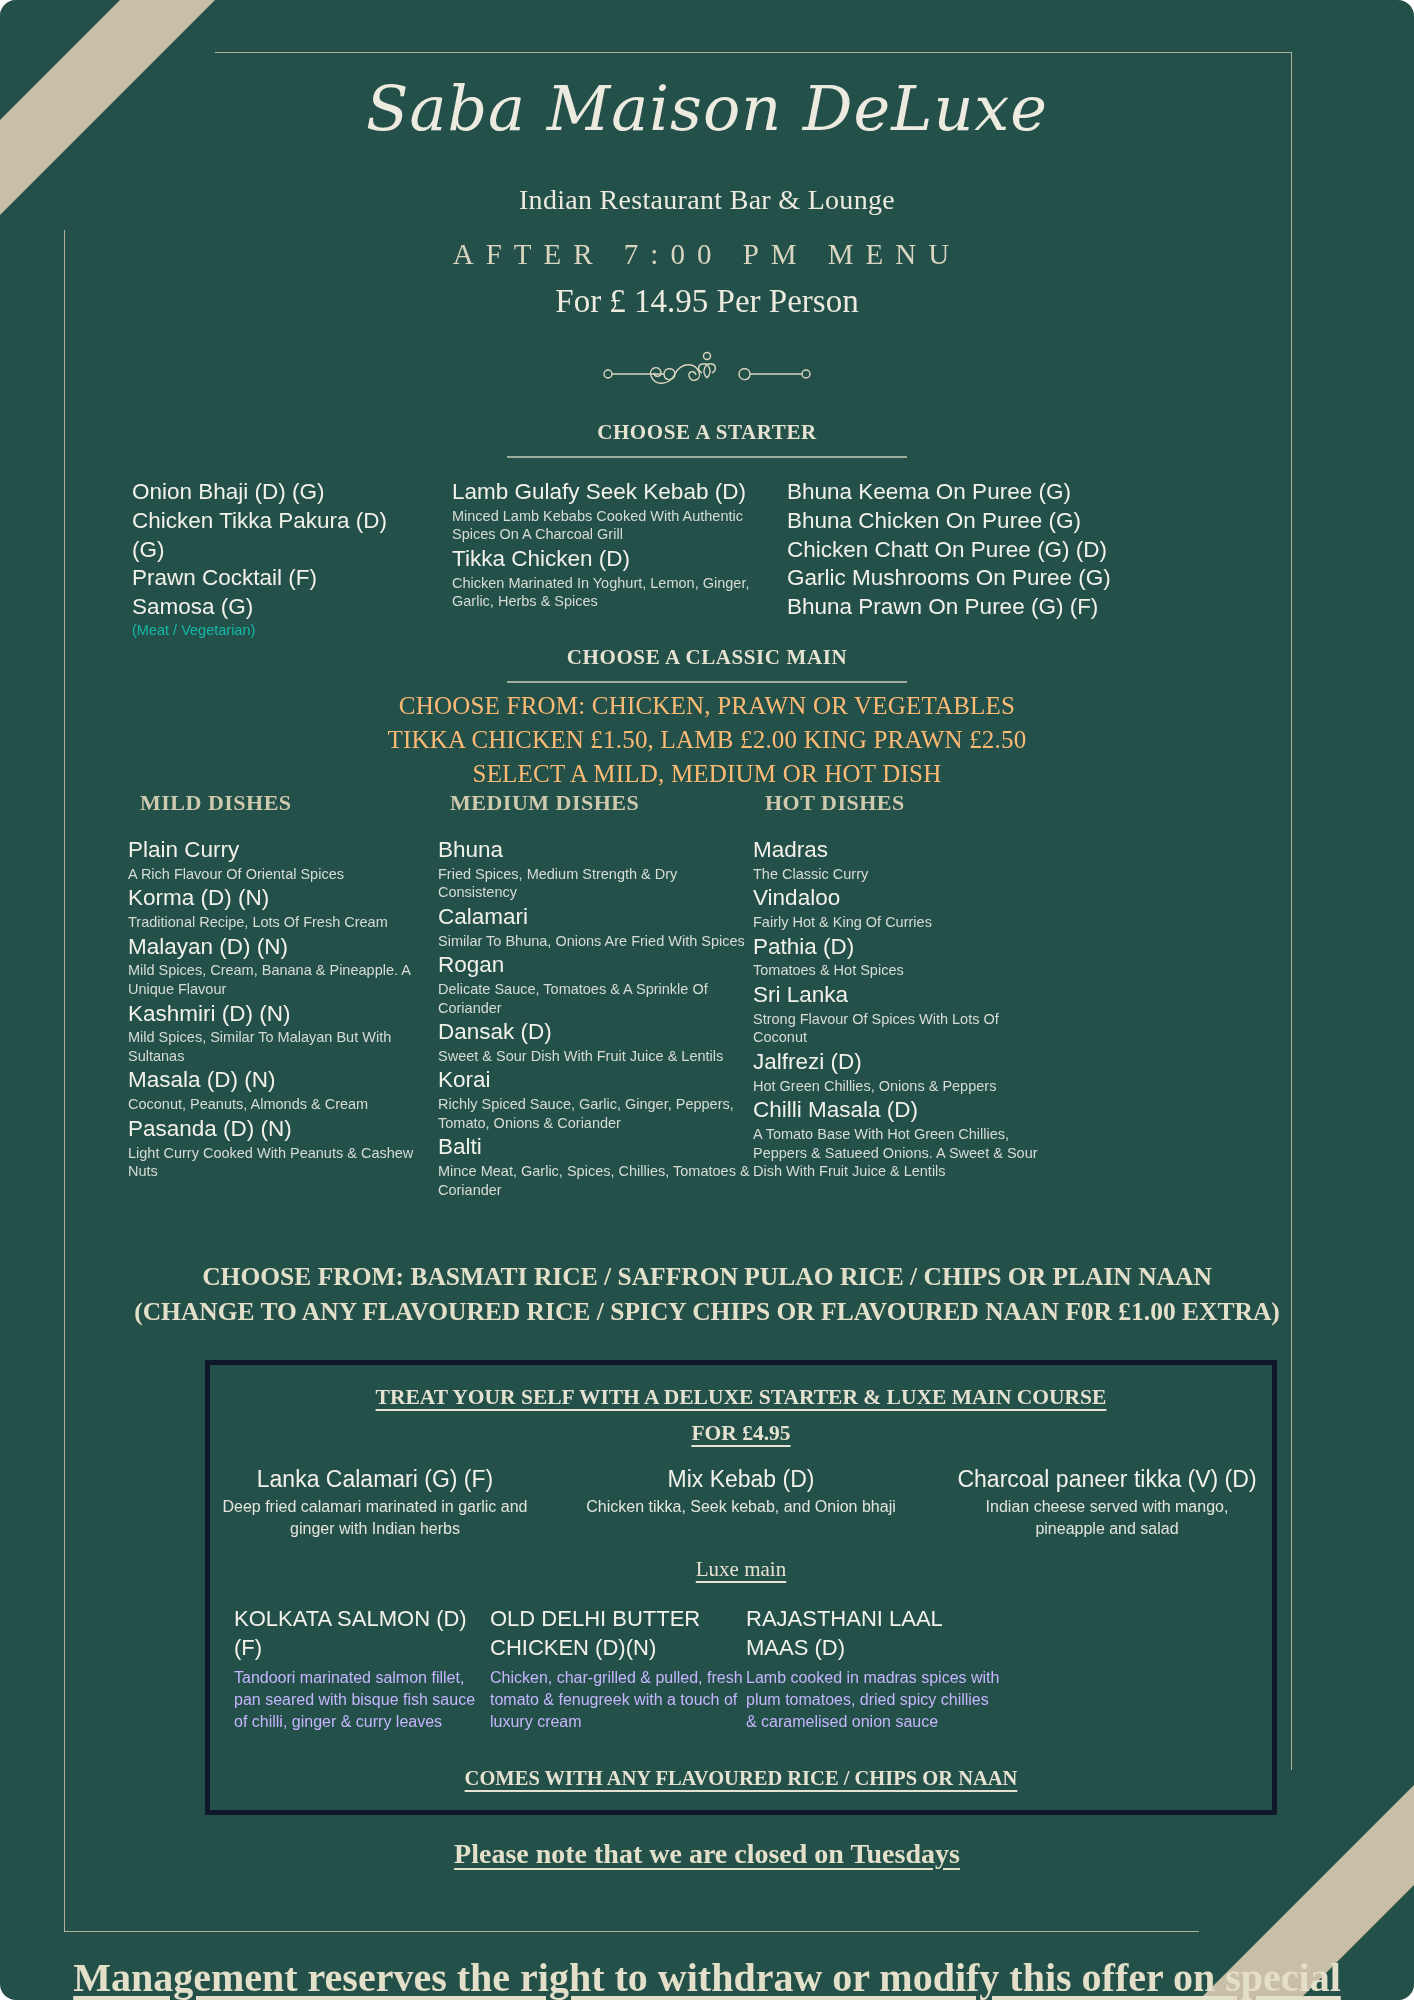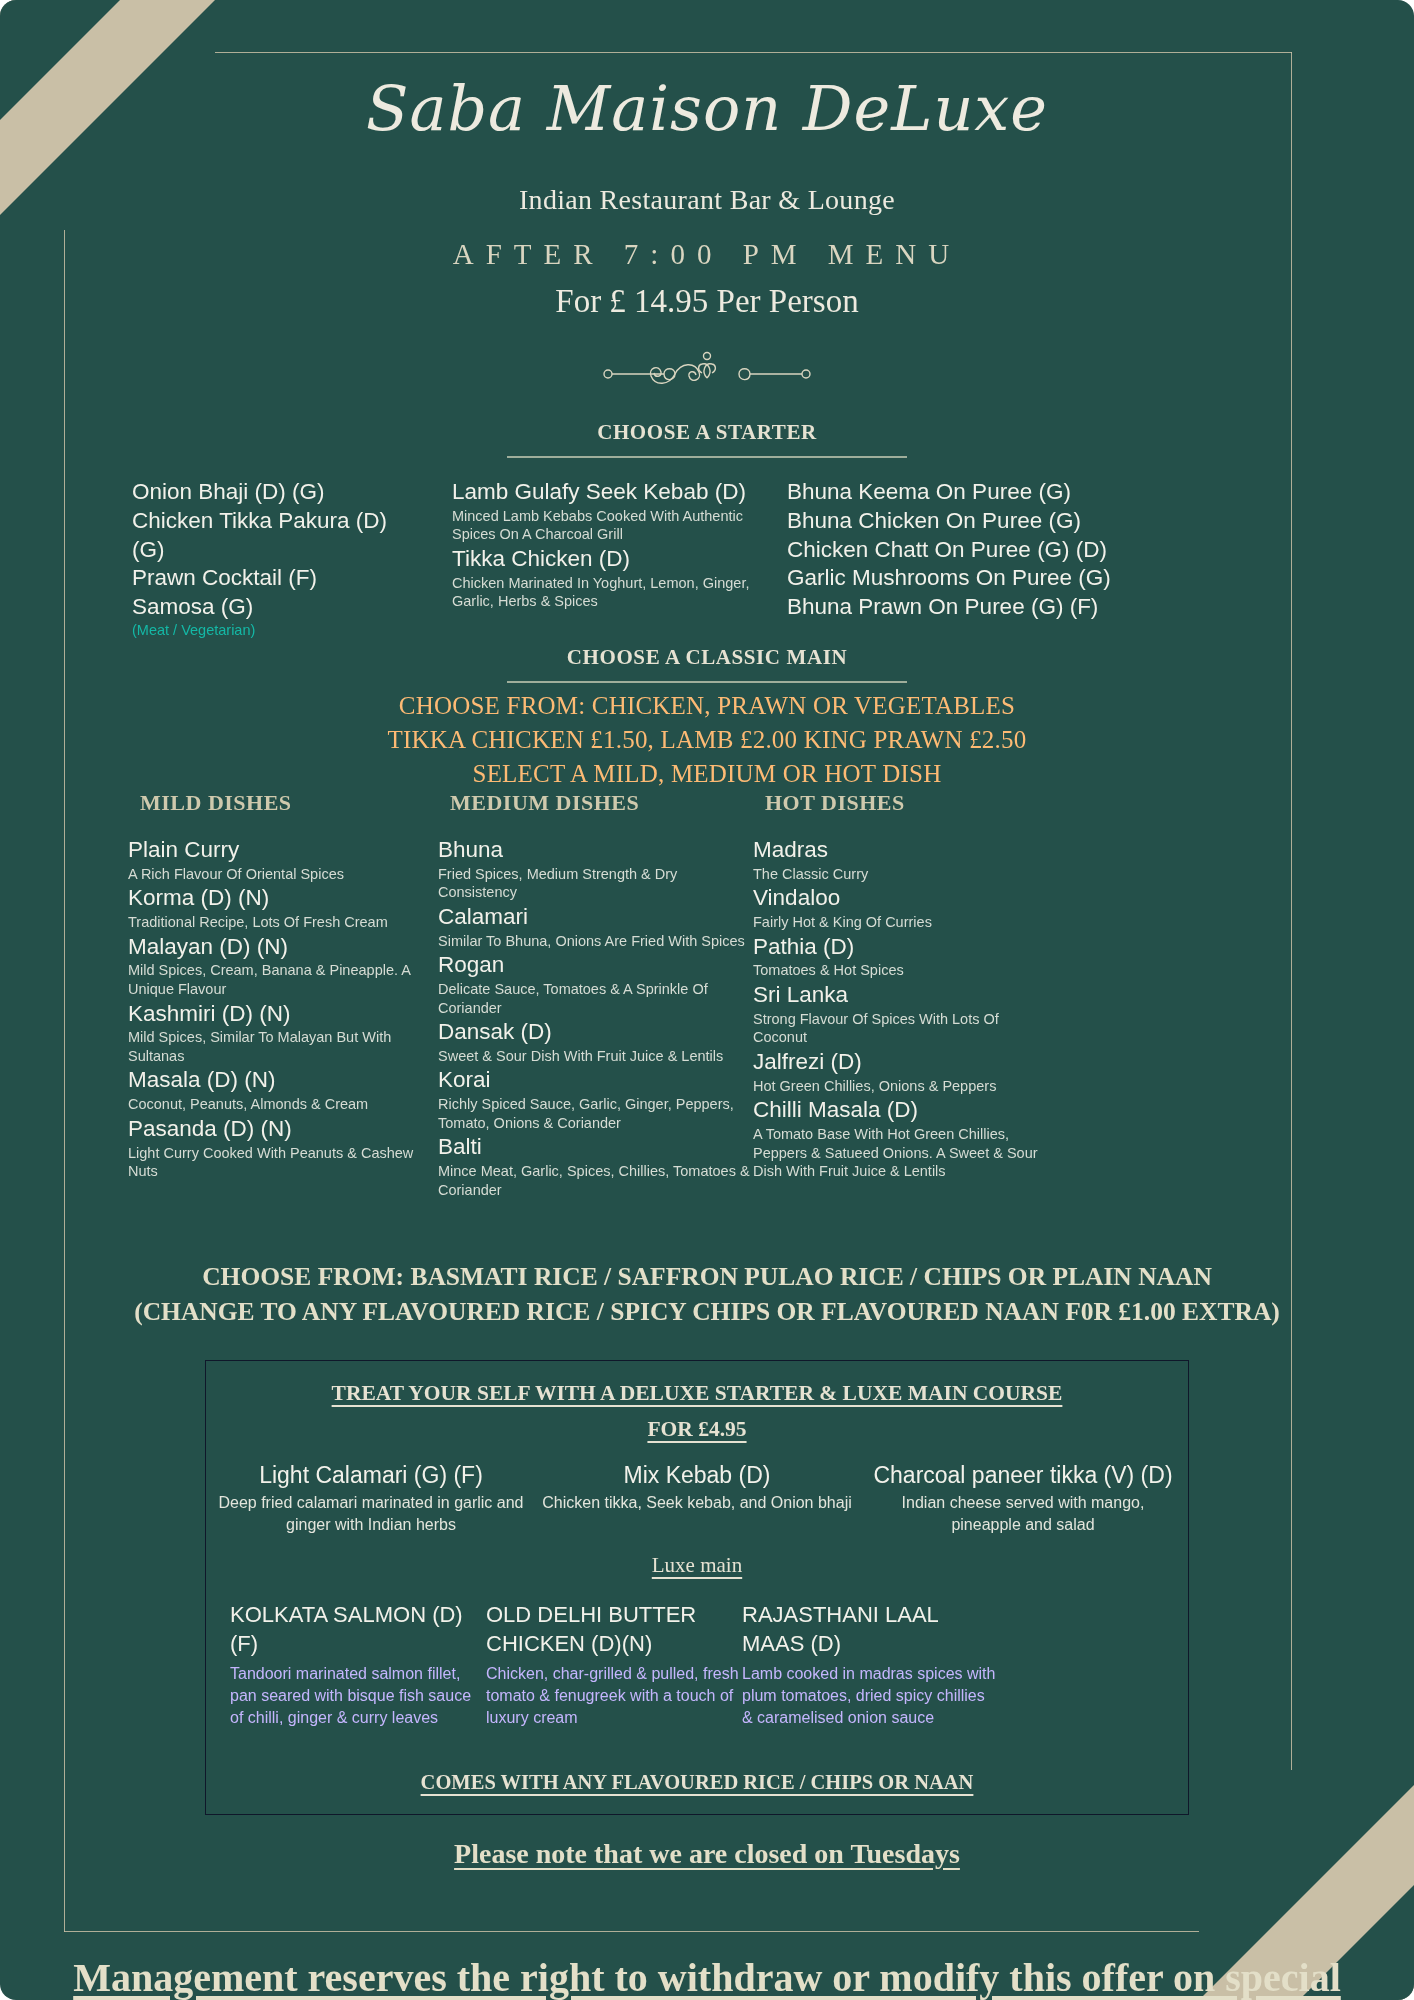--- a/index.html
+++ b/index.html
@@ -210,22 +210,22 @@
     font-size: 25.5px;
     color: #E3DFC8;
   }
   .rice1 { top: 1262px; }
   .rice2 { top: 1297px; }
 
   
   .deluxe-box {
     position: absolute;
     left: 205px; top: 1360px;
-    width: 984px; height: 455px;
-    border: 1px solid #0f172a;
+    width: 1072px; height: 455px;
+    border: 5px solid #0f172a;
     box-sizing: border-box;
   }
   .dx-title {
     position: absolute; top: 20px; left: 0; right: 0;
     text-align: center;
     font-family: "Liberation Serif", serif;
     font-weight: bold;
     font-size: 21.5px;
     color: #E6E2D2;
     text-decoration: underline;
@@ -434,21 +434,21 @@
 
   <div class="rice rice1">CHOOSE FROM: BASMATI RICE / SAFFRON PULAO RICE / CHIPS OR PLAIN NAAN</div>
   <div class="rice rice2">(CHANGE TO ANY FLAVOURED RICE / SPICY CHIPS OR FLAVOURED NAAN F0R £1.00 EXTRA)</div>
 
   <div class="deluxe-box">
     <div class="dx-title">TREAT YOUR SELF WITH A DELUXE STARTER &amp; LUXE MAIN COURSE</div>
     <div class="dx-price">FOR £4.95</div>
 
     <div class="dx-starters">
       <div class="dx-item">
-        <div class="dx-name">Light Calamari (G) (F)</div>
+        <div class="dx-name">Lanka Calamari (G) (F)</div>
         <div class="dx-desc">Deep fried calamari marinated in garlic and ginger with Indian herbs</div>
       </div>
       <div class="dx-item">
         <div class="dx-name">Mix Kebab (D)</div>
         <div class="dx-desc">Chicken tikka, Seek kebab, and Onion bhaji</div>
       </div>
       <div class="dx-item">
         <div class="dx-name">Charcoal paneer tikka (V) (D)</div>
         <div class="dx-desc">Indian cheese served with mango, pineapple and salad</div>
       </div>

